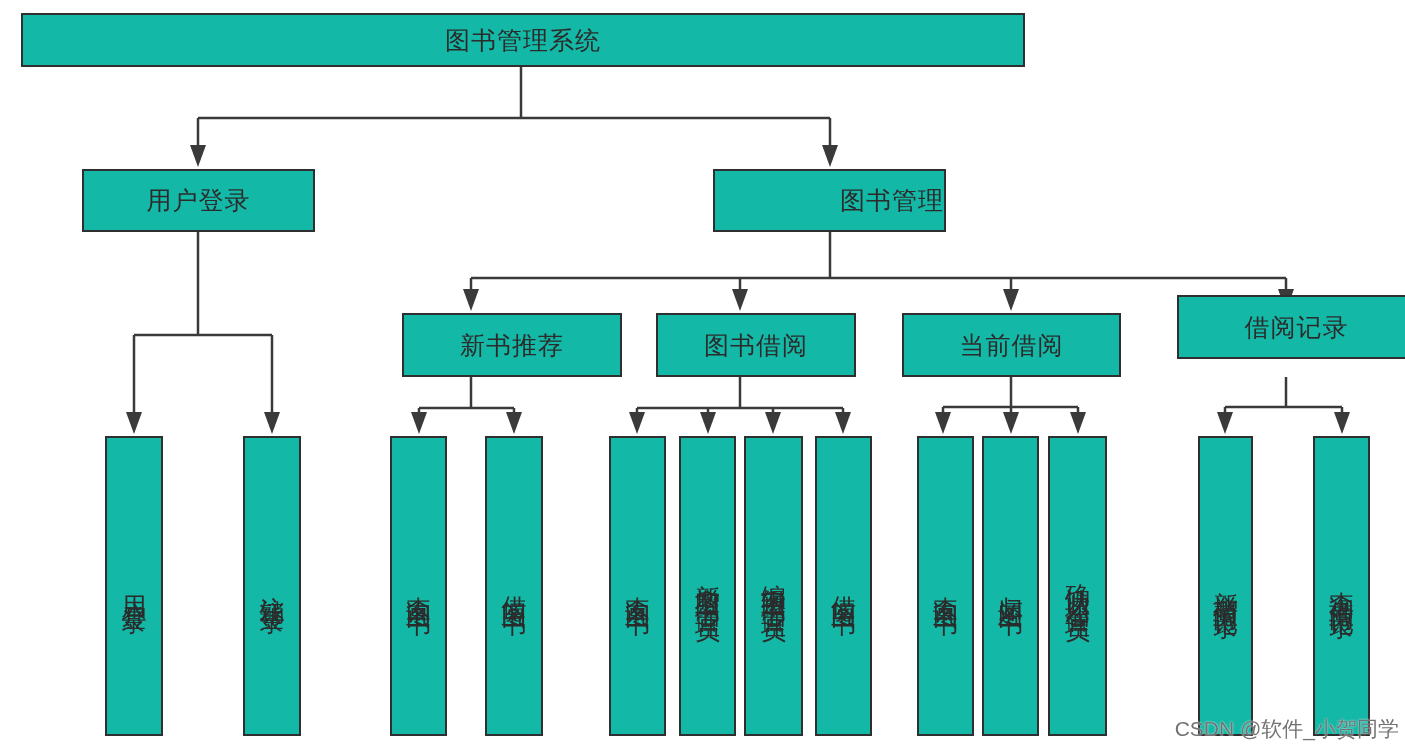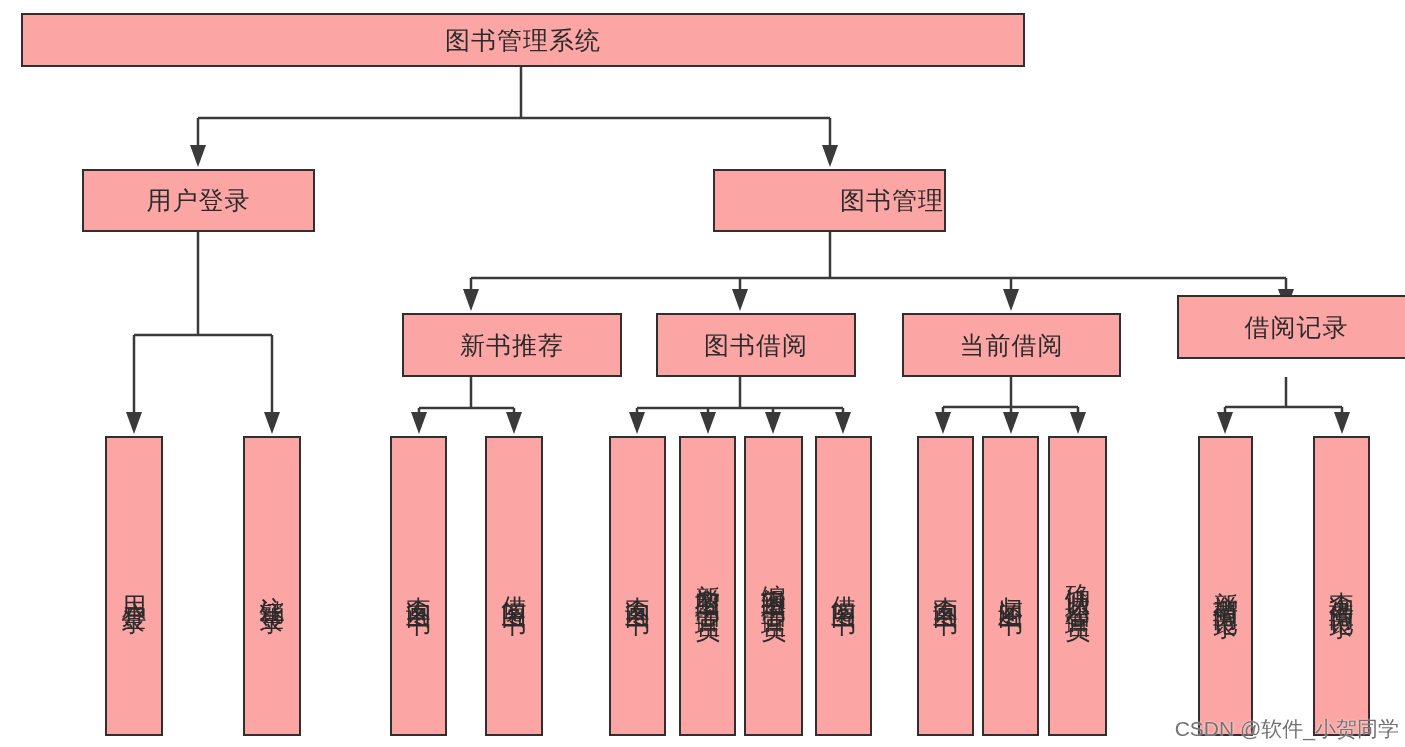--- a/index.html
+++ b/index.html
@@ -8,21 +8,21 @@
     position:relative;
     width:1405px;height:747px;
     background:#ffffff;
     overflow:hidden;
   }
   .connectors{position:absolute;left:0;top:0;z-index:1;}
   .node{
     position:absolute;
     box-sizing:border-box;
     border:2.5px solid #2f2f2f;
-    background:#fca5a5;
+    background:#14b8a6;
     display:flex;
     align-items:center;
     justify-content:center;
     color:#2b2b2b;
     z-index:2;
   }
   .node .h-label{
     font-size:25px;
     letter-spacing:1px;
     white-space:nowrap;

